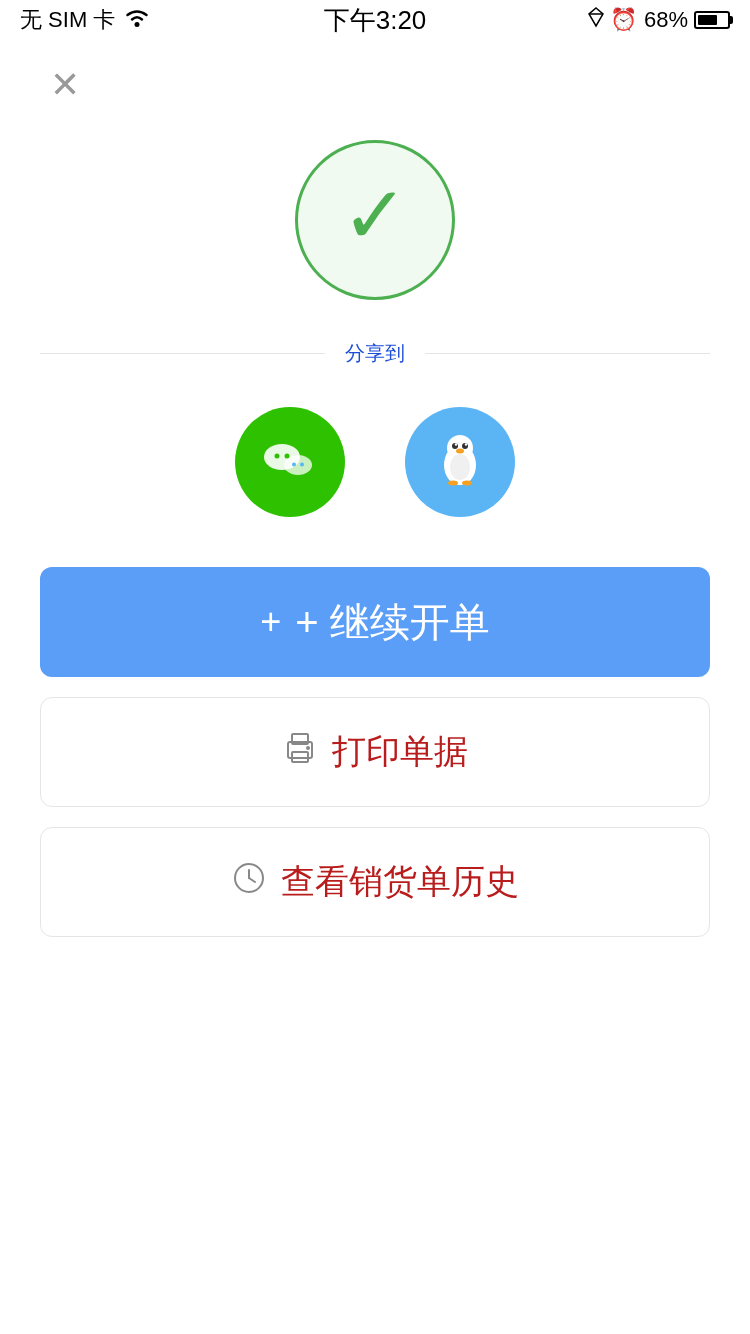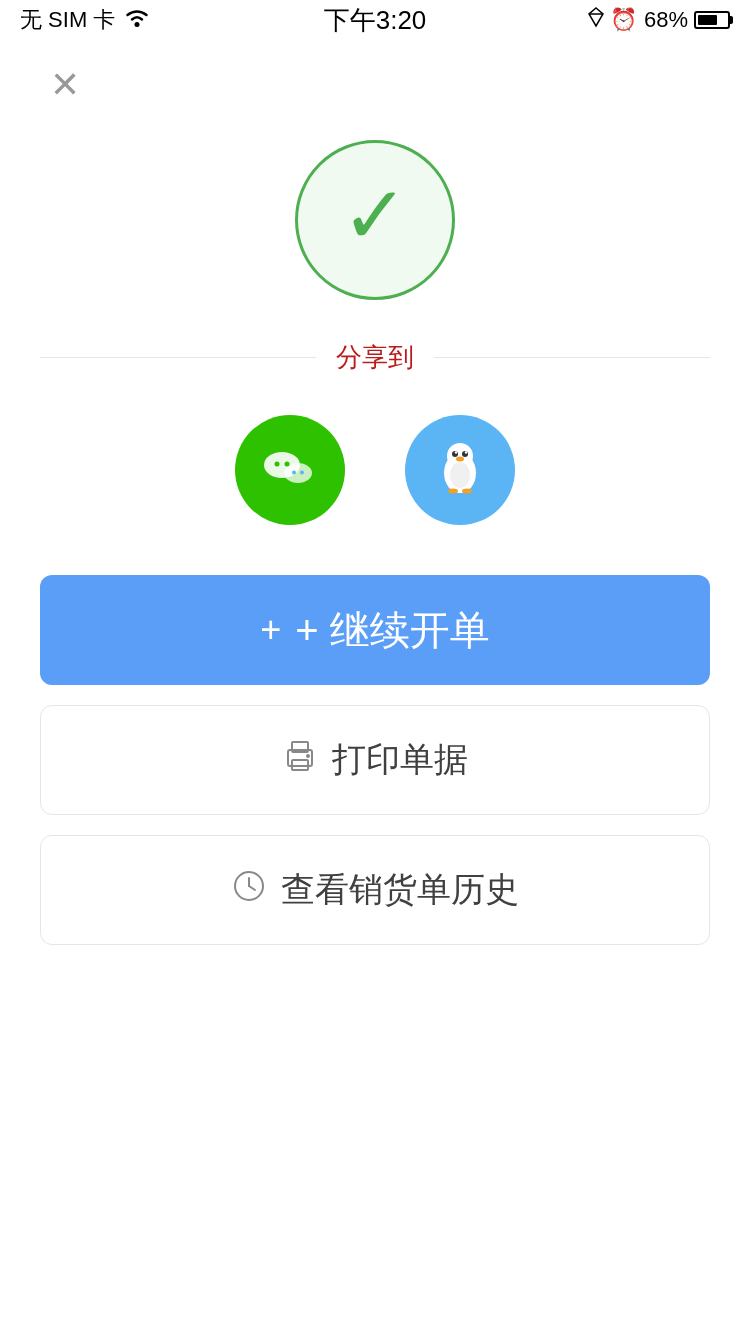--- a/index.html
+++ b/index.html
@@ -148,22 +148,22 @@
       margin-bottom: 40px;
     }
     .share-divider::before,
     .share-divider::after {
       content: '';
       flex: 1;
       height: 1px;
       background: #e5e5e5;
     }
     .share-label {
-      font-size: 26px;
-      color: #b91c1c;
+      font-size: 20px;
+      color: #1d4ed8;
       white-space: nowrap;
       font-family: Liberation Serif, serif;
     }
     .share-icons {
       display: flex;
       justify-content: center;
       gap: 60px;
     }
     .share-icon-btn {
       width: 110px;
@@ -199,21 +199,21 @@
       gap: 14px;
       font-size: 34px;
       cursor: pointer;
     }
     .btn-primary {
       background: #5B9EF7;
       color: white;
     }
     .btn-secondary {
       background: #ffffff;
-      color: #404040;
+      color: #b91c1c;
       border: 1px solid #e5e5e5;
     }
   </style>
 </head>
 <body>
 
 <div class="status-bar">
   <div class="status-left">
     <span>无 SIM 卡</span>
     <span>

